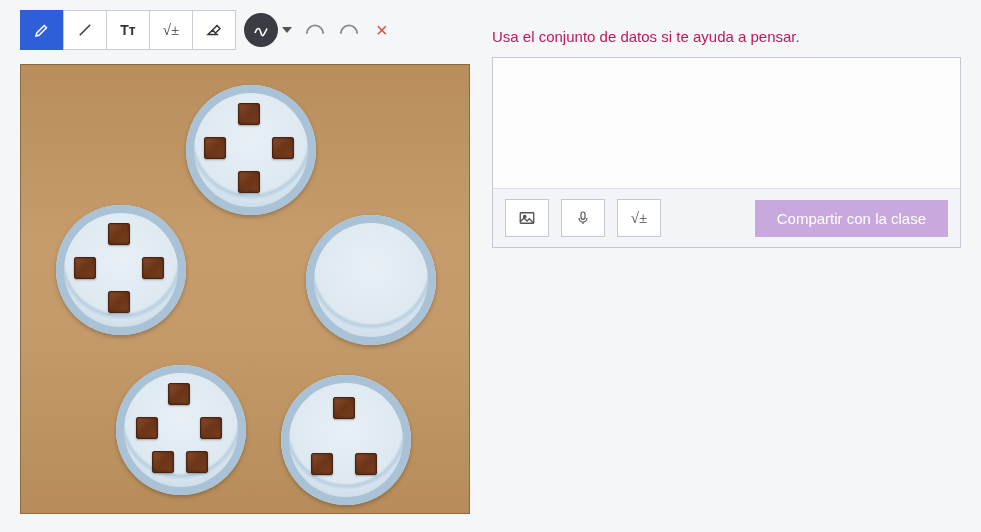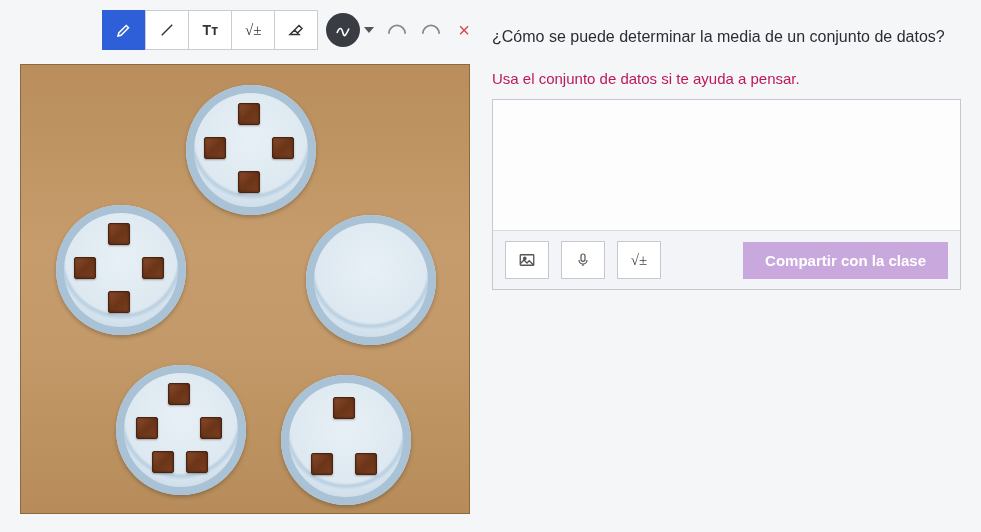--- a/index.html
+++ b/index.html
@@ -19,21 +19,20 @@
     .left-col { width: 450px; }
     .right-col { flex: 1; padding-top: 18px; }
 
     
     .toolbar {
       display: flex;
       align-items: center;
       gap: 0;
       margin-bottom: 14px;
       height: 40px;
-      justify-content: flex-end;
     }
     .tool-btn {
       width: 44px;
       height: 40px;
       background: #fff;
       border: 1px solid #c9ccd3;
       display: flex;
       align-items: center;
       justify-content: center;
       font-size: 16px;
@@ -154,21 +153,21 @@
       color: #444;
     }
     .spacer { flex: 1; }
     .share-btn {
       background: #c9a8dd;
       color: #fff;
       border: none;
       padding: 10px 22px;
       font-size: 15px;
       cursor: pointer;
-      font-weight: 700;
+      font-weight: 400;
     }
     .math-label {
       font-family: "Times New Roman", serif;
       font-size: 15px;
     }
   </style>
 </head>
 <body>
 
 <div class="container">
@@ -239,21 +238,20 @@
         </div>
         <div class="plate" style="left: 260px; top: 310px;">
           <div class="brownie" style="left: 52px; top: 22px;"></div>
           <div class="brownie" style="left: 30px; top: 78px;"></div>
           <div class="brownie" style="left: 74px; top: 78px;"></div>
         </div>
       </div>
   </div>
 
   <div class="right-col">
-    <div class="question">¿Cómo se puede determinar la media de un conjunto de datos?</div>
     <div class="hint">Usa el conjunto de datos si te ayuda a pensar.</div>
     <div class="response-box">
       <div class="response-text" contenteditable="true" style=""></div>
       <div class="response-actions">
         <div class="action-btn">
           <svg viewBox="0 0 24 24" width="18" height="18" fill="none" stroke="#555" stroke-width="1.8">
               <rect x="3" y="5" width="18" height="14" rx="1"></rect>
               <circle cx="9" cy="10" r="1.6" fill="#555"></circle>
               <path d="M3 17l5-5 4 4 3-3 6 6"></path>
             </svg>

